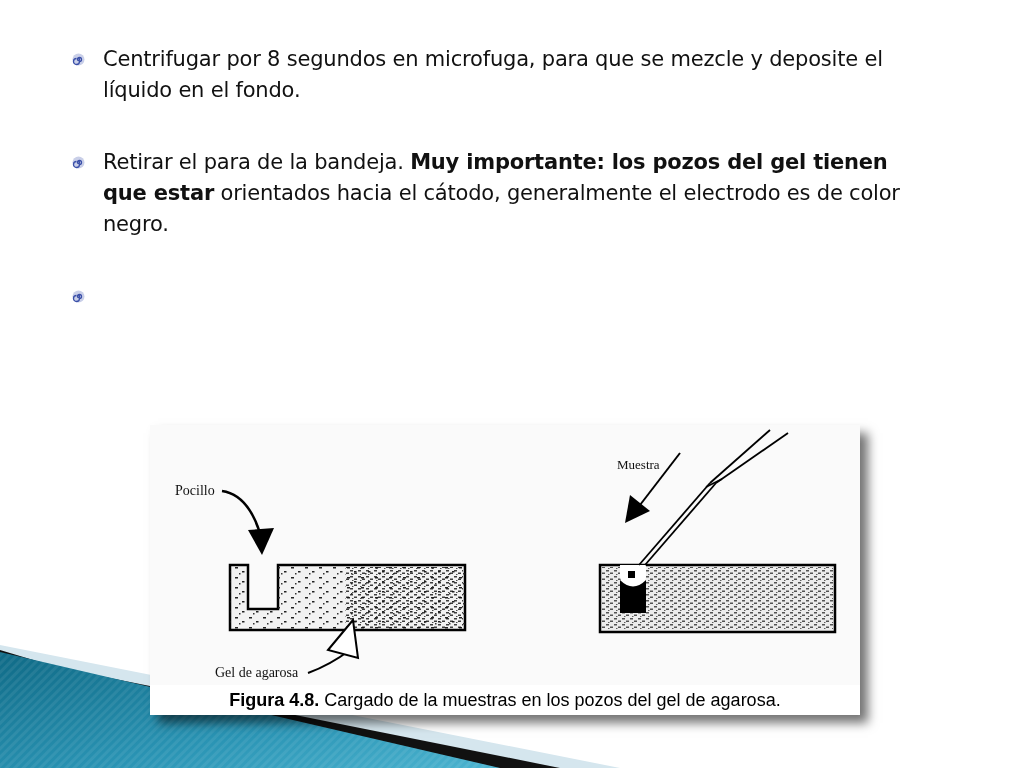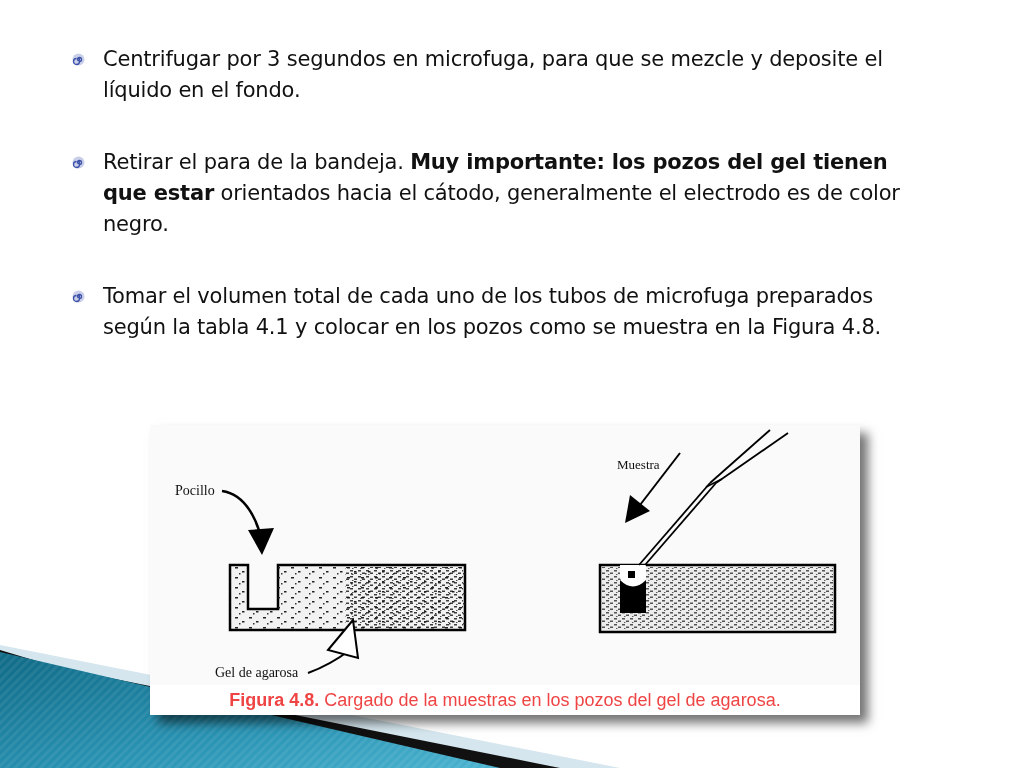--- a/index.html
+++ b/index.html
@@ -3,21 +3,21 @@
 <meta charset="utf-8">
 <style>
   html, body { margin:0; padding:0; }
   body { width:1024px; height:768px; position:relative; overflow:hidden; background:#ffffff; font-family:"DejaVu Sans", sans-serif; color:#111; }
   .bullets { position:absolute; left:72px; top:44px; width:860px; }
   .bullet { position:relative; padding-left:31px; font-size:21px; line-height:31px; margin-bottom:41px; letter-spacing:-0.2px; }
   .bullet-icon { position:absolute; left:0; top:9px; width:13px; height:13px; }
   .bullet b { font-weight:bold; }
   .figure-wrap { position:absolute; left:150px; top:425px; width:710px; height:290px; background:#fafafa; box-shadow: 8px 8px 10px rgba(0,0,0,0.55); }
   .figure-svg { position:absolute; left:0; top:0; }
-  .caption { position:absolute; left:0; right:0; bottom:0; height:30px; background:#fff; font-family:"Liberation Sans", sans-serif; font-size:18px; line-height:30px; text-align:center; color:#ef4444; }
+  .caption { position:absolute; left:0; right:0; bottom:0; height:30px; background:#fff; font-family:"Liberation Sans", sans-serif; font-size:18px; line-height:30px; text-align:center; color:#000000; }
   .caption b { font-weight:bold; }
   .deco { position:absolute; left:0; top:0; pointer-events:none; }
 </style>
 </head>
 <body>
 
 <svg class="deco" width="1024" height="768" viewBox="0 0 1024 768">
   <defs>
     <linearGradient id="teal" x1="0" y1="0" x2="1" y2="1">
       <stop offset="0" stop-color="#0f6a86"></stop>
@@ -33,35 +33,34 @@
   <polygon points="0,768 500,768 0,652" fill="url(#teal)"></polygon>
   <polygon points="0,768 500,768 0,652" fill="url(#stripes)"></polygon>
 </svg>
 
 <div class="bullets">
   <div class="bullet">
     <svg class="bullet-icon" viewBox="0 0 13 13">
         <circle cx="6.5" cy="6.5" r="6" fill="#c9cfe8"></circle>
         <path d="M6.5 6.5 m0 -1 a1 1 0 1 1 -1 1 a2 2 0 1 1 2 2 a3 3 0 1 1 -3 -3" fill="none" stroke="#3a4fa8" stroke-width="1.3"></path>
       </svg>
-    <span>Centrifugar por 3 segundos en microfuga, para que se mezcle y deposite el líquido en el fondo.</span>
+    <span>Centrifugar por 8 segundos en microfuga, para que se mezcle y deposite el líquido en el fondo.</span>
   </div>
   <div class="bullet">
     <svg class="bullet-icon" viewBox="0 0 13 13">
         <circle cx="6.5" cy="6.5" r="6" fill="#c9cfe8"></circle>
         <path d="M6.5 6.5 m0 -1 a1 1 0 1 1 -1 1 a2 2 0 1 1 2 2 a3 3 0 1 1 -3 -3" fill="none" stroke="#3a4fa8" stroke-width="1.3"></path>
       </svg>
     <span>Retirar el para de la bandeja. </span><b>Muy importante: los pozos del gel tienen que estar</b><span> orientados hacia el cátodo, generalmente el electrodo es de color negro.</span>
   </div>
   <div class="bullet">
     <svg class="bullet-icon" viewBox="0 0 13 13">
         <circle cx="6.5" cy="6.5" r="6" fill="#c9cfe8"></circle>
         <path d="M6.5 6.5 m0 -1 a1 1 0 1 1 -1 1 a2 2 0 1 1 2 2 a3 3 0 1 1 -3 -3" fill="none" stroke="#3a4fa8" stroke-width="1.3"></path>
       </svg>
-    <span>Tomar el volumen total de cada uno de los tubos de microfuga preparados según la tabla 4.1 y colocar en los pozos como se muestra en la Figura 4.8.</span>
   </div>
 </div>
 
 <div class="figure-wrap">
   <svg class="figure-svg" width="710" height="260" viewBox="0 0 710 260">
     <defs>
       <pattern id="speck" width="14" height="10" patternUnits="userSpaceOnUse">
         <rect x="1" y="2" width="3" height="1.5" fill="#222"></rect>
         <rect x="8" y="6" width="2.5" height="1.5" fill="#222"></rect>
         <rect x="5" y="8" width="1.5" height="1.5" fill="#333"></rect>

